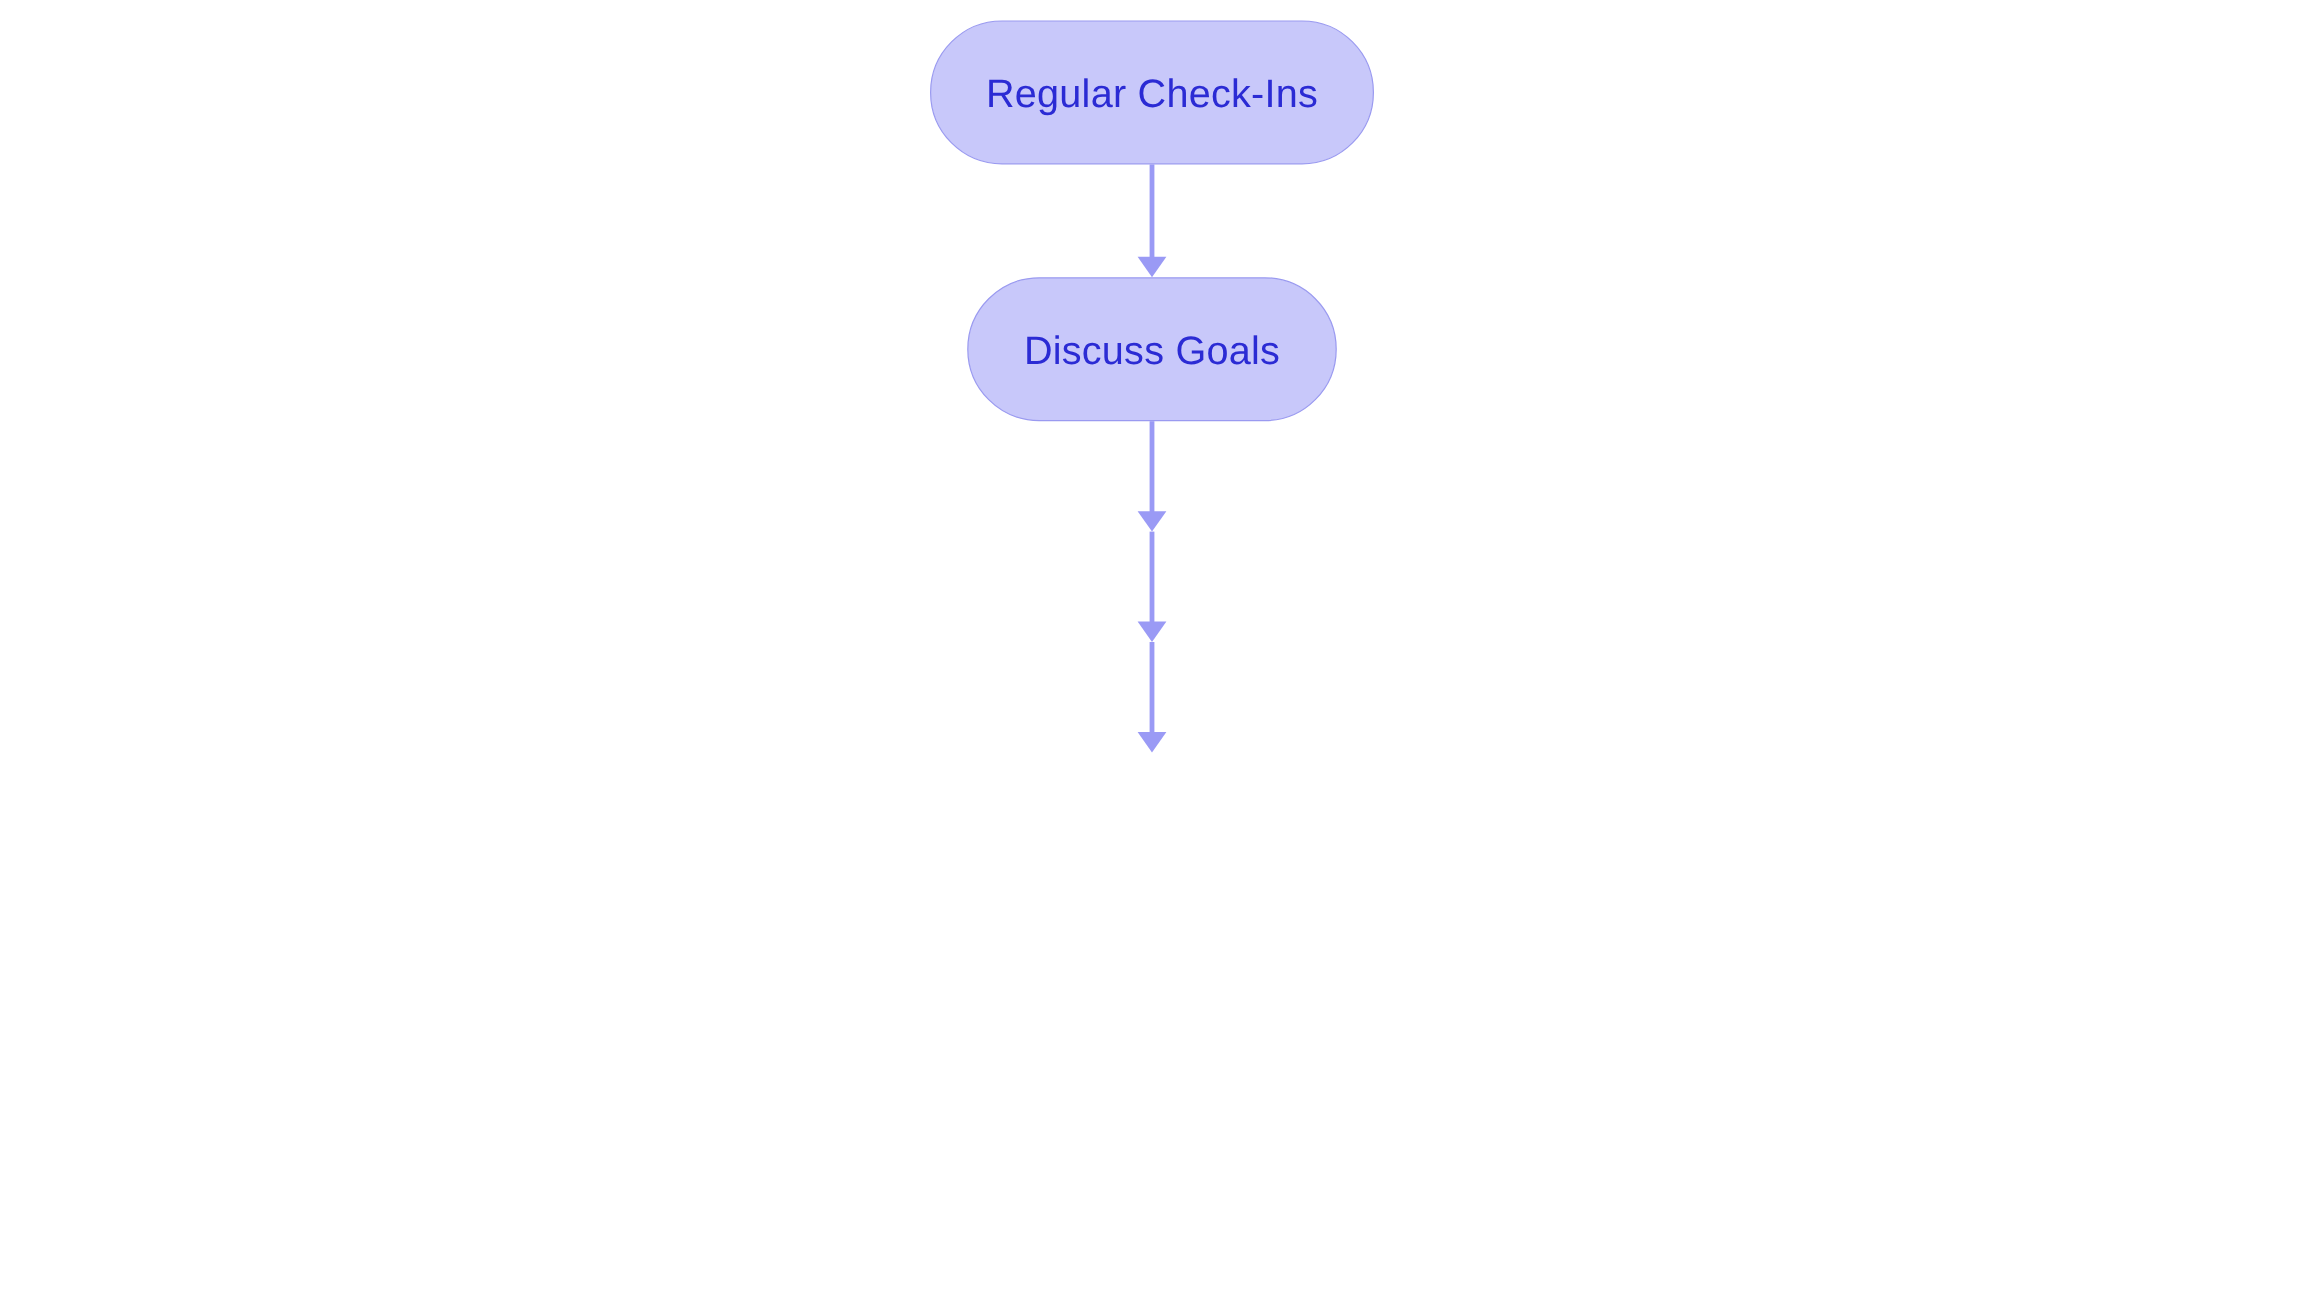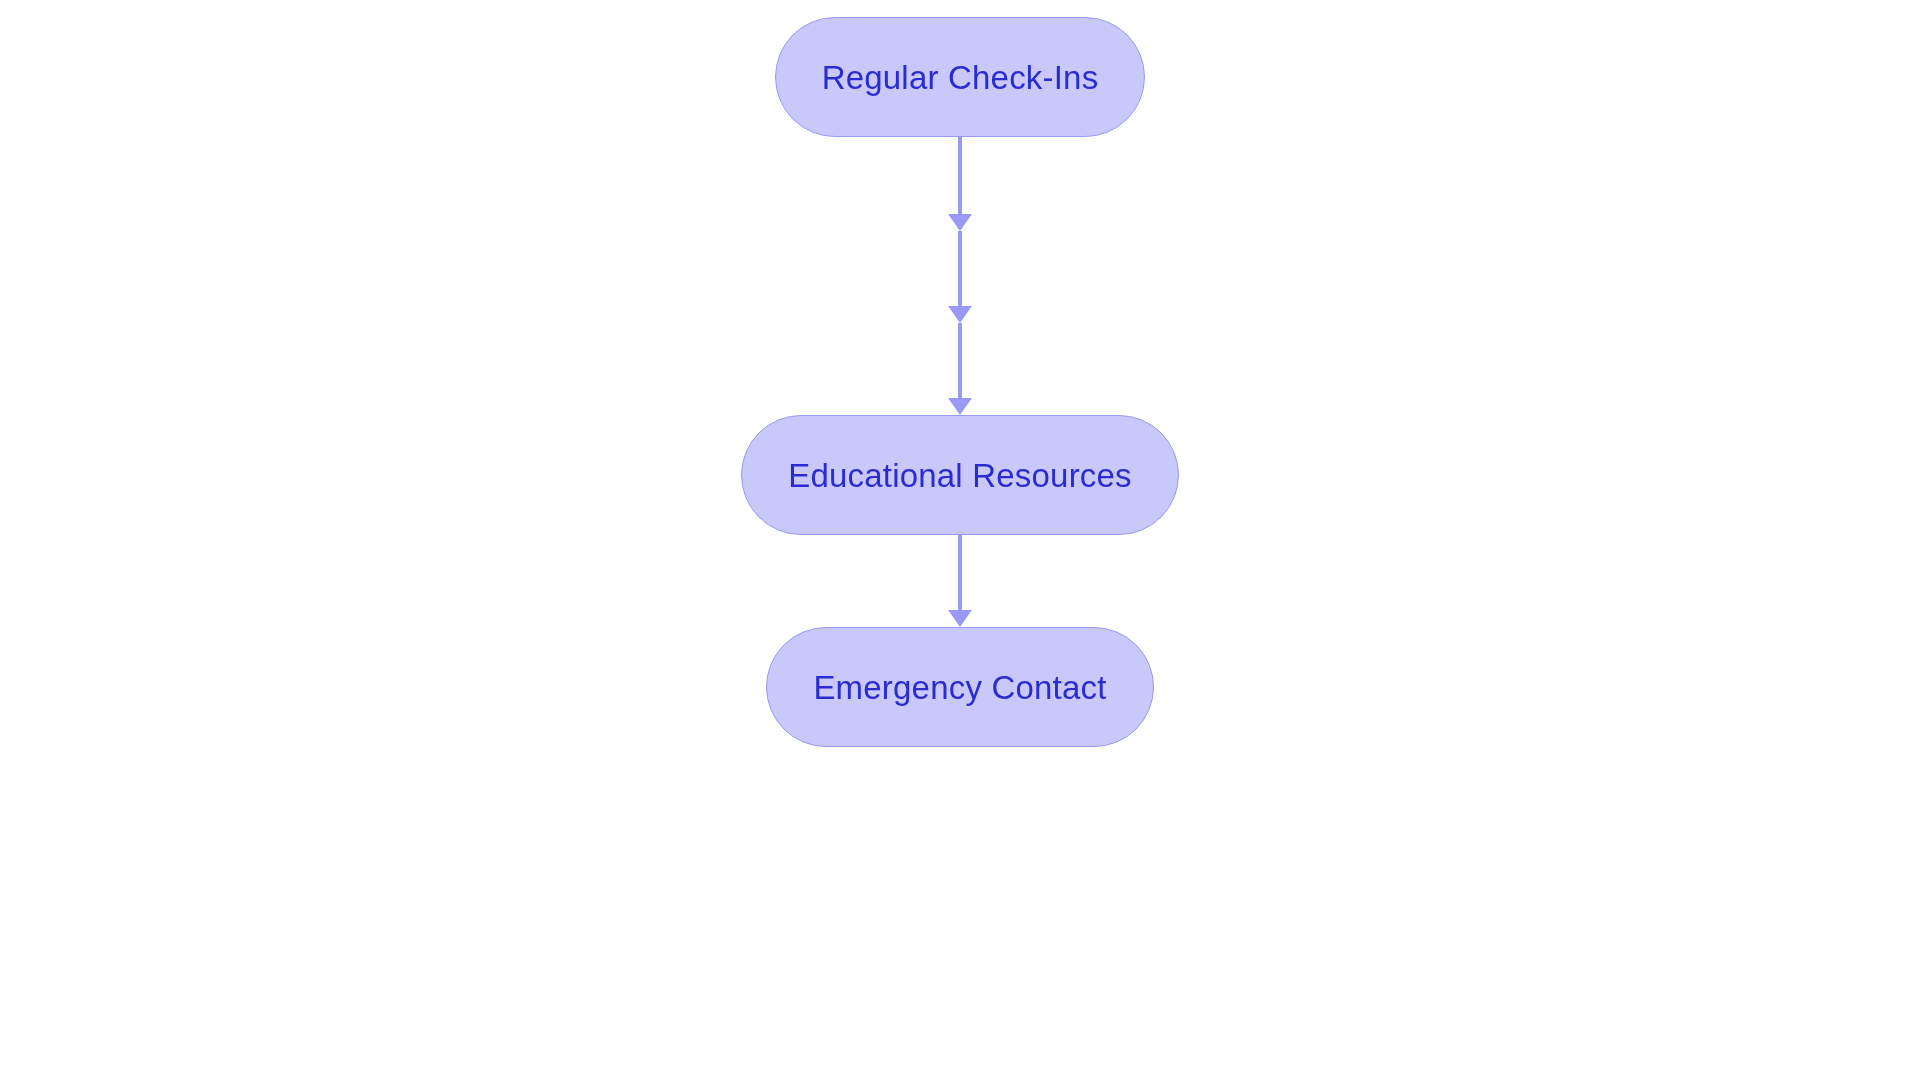--- a/index.html
+++ b/index.html
@@ -96,39 +96,36 @@
 
     <div class="node">
       <span class="node-label">Regular Check-Ins</span>
     </div>
 
     <div class="connector gap-1">
       <div class="connector-line"></div>
       <div class="connector-arrowhead"></div>
     </div>
 
+    <div class="node">
+      <span class="node-label">Discuss Goals</span>
+    </div>
 
     <div class="connector gap-2">
       <div class="connector-line"></div>
       <div class="connector-arrowhead"></div>
     </div>
 
 
     <div class="connector gap-3">
       <div class="connector-line"></div>
       <div class="connector-arrowhead"></div>
     </div>
 
-    <div class="node">
-      <span class="node-label">Educational Resources</span>
-    </div>
 
     <div class="connector gap-4">
       <div class="connector-line"></div>
       <div class="connector-arrowhead"></div>
     </div>
 
-    <div class="node">
-      <span class="node-label">Emergency Contact</span>
-    </div>
 
   </div>
 </div>
 
 </body></html>

